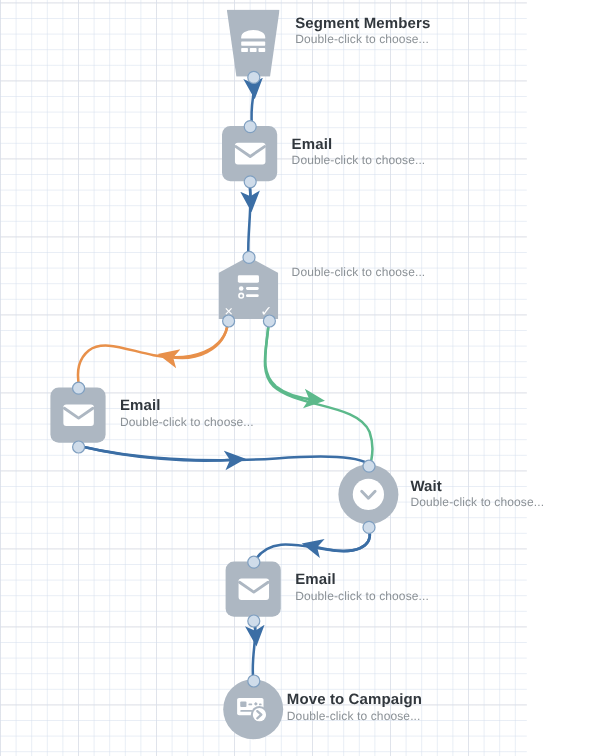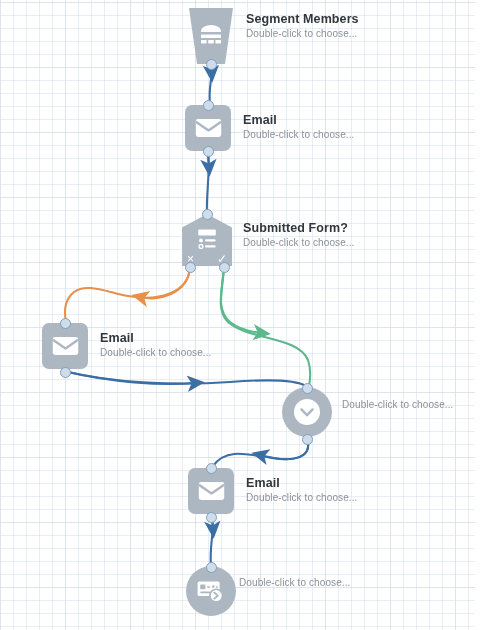--- a/index.html
+++ b/index.html
@@ -14,21 +14,20 @@
     position:relative;
     width:439px;height:630px;
     background-color:#ffffff;
     background-image:
       linear-gradient(to right, rgba(214,224,238,0.55) 1px, transparent 1px),
       linear-gradient(to bottom, rgba(214,224,238,0.55) 1px, transparent 1px),
       linear-gradient(to right, rgba(229,224,224,0.75) 1px, transparent 1px),
       linear-gradient(to bottom, rgba(229,224,224,0.75) 1px, transparent 1px);
     background-size:13px 13px, 13px 13px, 65px 65px, 65px 65px;
     background-position:0px 2px, 0px 2px, 0px 2px, 0px 2px;
-    padding-left:36px;
   }
   #edges{position:absolute;left:0;top:0;width:500px;height:630px;pointer-events:none;}
   .node{position:absolute;}
   .shape{
     position:absolute;left:0;top:0;
     background:#adb7c2;
     display:flex;align-items:center;justify-content:center;
   }
   .shape.sq{width:46px;height:46px;border-radius:7px;}
   .shape.circ{width:50px;height:50px;border-radius:50%;}
@@ -164,21 +163,20 @@
       </svg>
       <div class="marks">
         <span>×</span>
         <span>✓</span>
       </div>
     </div>
     <div class="port" style="left:19.5px;top:-5.5px;"></div>
     <div class="port" style="left:2.5px;top:47.5px;"></div>
     <div class="port" style="left:36.5px;top:47.5px;"></div>
     <div class="labels" style="left:61px;top:7px;">
-      <div class="ttl">Submitted Form?</div>
       <div class="sub">Double-click to choose...</div>
     </div>
   </div>
 
   <div class="node" style="left:42px;top:323px;">
     <div class="shape sq">
       <svg class="ic" width="27" height="20" viewBox="0 0 27 20">
         <rect x="0.8" y="1" width="25.4" height="18" rx="2.4" fill="#ffffff"></rect>
         <path d="M1.6 4.2 L13.5 12.4 L25.4 4.2" fill="none" stroke="#adb7c2" stroke-width="2.4" stroke-linejoin="round" stroke-linecap="round"></path>
       </svg>
@@ -194,20 +192,21 @@
   <div class="node" style="left:282px;top:387px;">
     <div class="shape circ">
       <svg class="ic" width="28" height="28" viewBox="0 0 28 28">
         <circle cx="14" cy="14" r="13" fill="#ffffff"></circle>
         <path d="M8.4 11.4 L14 17.2 L19.6 11.4" fill="none" stroke="#adb7c2" stroke-width="2.4" stroke-linecap="round" stroke-linejoin="round"></path>
       </svg>
     </div>
     <div class="port" style="left:19.5px;top:-4.5px;"></div>
     <div class="port" style="left:19.5px;top:46.5px;"></div>
     <div class="labels" style="left:60px;top:11px;">
+      <div class="ttl">Wait</div>
       <div class="sub">Double-click to choose...</div>
     </div>
   </div>
 
   <div class="node" style="left:188px;top:468px;">
     <div class="shape sq">
       <svg class="ic" width="27" height="20" viewBox="0 0 27 20">
         <rect x="0.8" y="1" width="25.4" height="18" rx="2.4" fill="#ffffff"></rect>
         <path d="M1.6 4.2 L13.5 12.4 L25.4 4.2" fill="none" stroke="#adb7c2" stroke-width="2.4" stroke-linejoin="round" stroke-linecap="round"></path>
       </svg>
@@ -229,17 +228,18 @@
         <path d="M17.2 7 l1.6 1.6 l-1.6 1.6 l-1.6 -1.6 Z" fill="#adb7c2"></path>
         <rect x="19.8" y="8.2" width="2.2" height="1.5" rx="0.7" fill="#adb7c2"></rect>
         <rect x="4.2" y="13.6" width="10" height="1.6" rx="0.8" fill="#adb7c2"></rect>
         <circle cx="20.2" cy="17.6" r="7.2" fill="#adb7c2"></circle>
         <circle cx="20.2" cy="17.6" r="5.5" fill="#ffffff"></circle>
         <path d="M18.4 14.6 L21.8 17.6 L18.4 20.6" fill="none" stroke="#adb7c2" stroke-width="1.9" stroke-linecap="round" stroke-linejoin="round"></path>
       </svg>
     </div>
     <div class="port" style="left:19.5px;top:-4.5px;"></div>
     <div class="labels" style="left:53px;top:10px;">
+      <div class="ttl">Move to Campaign</div>
       <div class="sub">Double-click to choose...</div>
     </div>
   </div>
 
 </div>
 
 </body></html>

